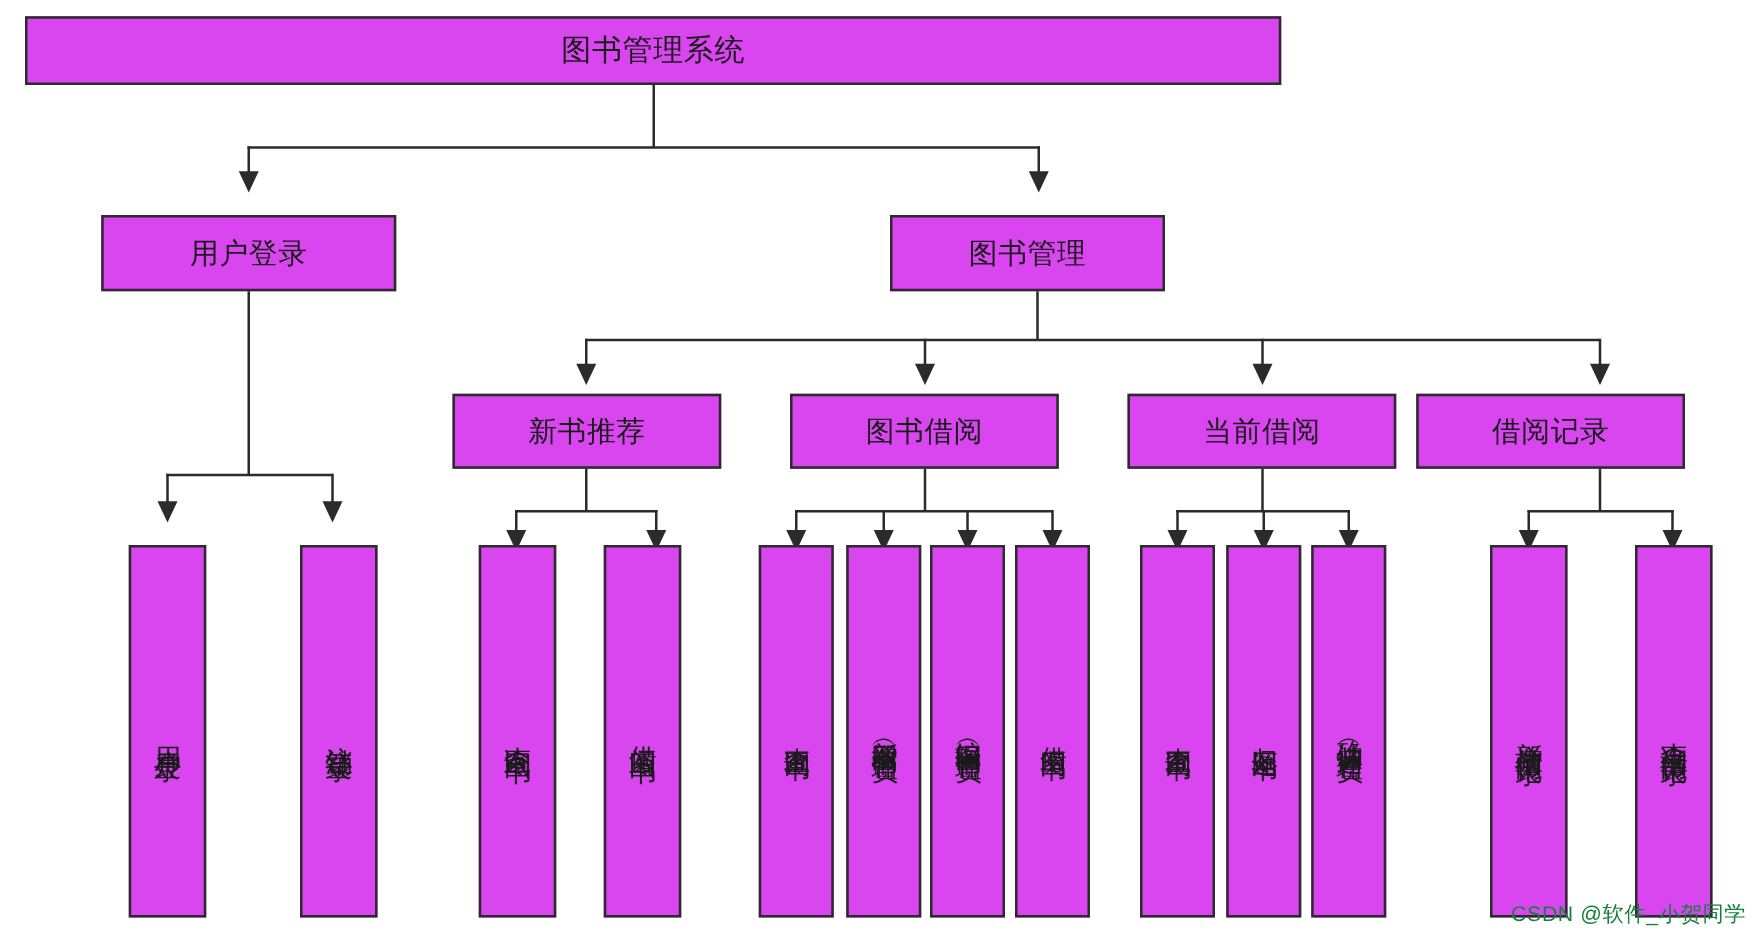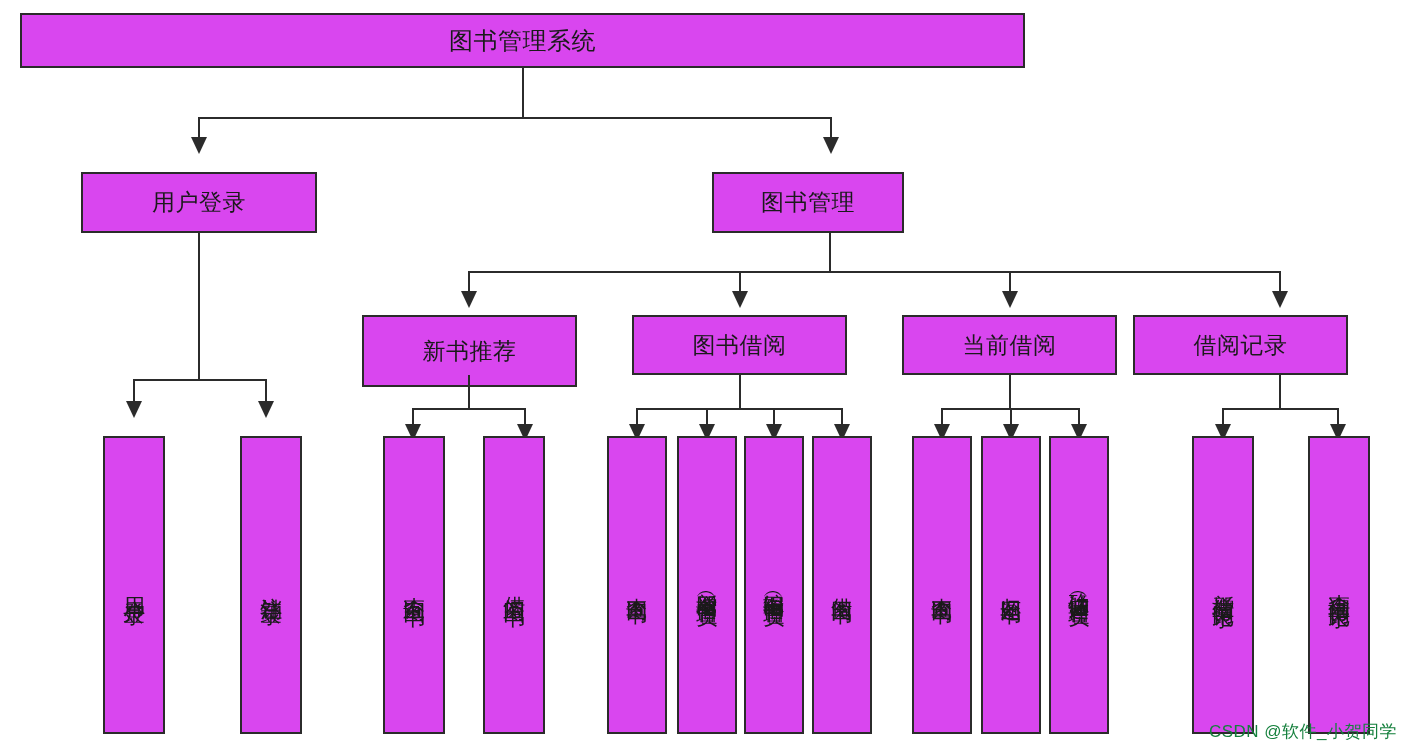--- a/index.html
+++ b/index.html
@@ -102,21 +102,21 @@
   <div class="conn h" style="left:198px; top:117px; width:634px; height:2px;"></div>
   <div class="conn v" style="left:198px; top:117px; width:2px; height:22px;"></div>
   <div class="arrow" style="left:191px; top:137px;"></div>
   <div class="conn v" style="left:830px; top:117px; width:2px; height:22px;"></div>
   <div class="arrow" style="left:823px; top:137px;"></div>
 
   <div class="node horiz" style="left:81px; top:172px; width:236px; height:61px;">
     <span class="node-label">用户登录</span>
   </div>
 
-  <div class="node horiz" style="left:712px; top:172px; width:192px; height:61px;">
+  <div class="node horiz" style="left:712px; top:172px; width:220px; height:61px;">
     <span class="node-label">图书管理</span>
   </div>
 
   <div class="conn v" style="left:198px; top:233px; width:2px; height:147px;"></div>
   <div class="conn h" style="left:133px; top:379px; width:133px; height:2px;"></div>
   <div class="conn v" style="left:133px; top:379px; width:2px; height:24px;"></div>
   <div class="arrow" style="left:126px; top:401px;"></div>
   <div class="conn v" style="left:265px; top:379px; width:2px; height:24px;"></div>
   <div class="arrow" style="left:258px; top:401px;"></div>
 
@@ -124,21 +124,21 @@
   <div class="conn h" style="left:468px; top:271px; width:812px; height:2px;"></div>
   <div class="conn v" style="left:468px; top:271px; width:2px; height:22px;"></div>
   <div class="arrow" style="left:461px; top:291px;"></div>
   <div class="conn v" style="left:739px; top:271px; width:2px; height:22px;"></div>
   <div class="arrow" style="left:732px; top:291px;"></div>
   <div class="conn v" style="left:1009px; top:271px; width:2px; height:22px;"></div>
   <div class="arrow" style="left:1002px; top:291px;"></div>
   <div class="conn v" style="left:1279px; top:271px; width:2px; height:22px;"></div>
   <div class="arrow" style="left:1272px; top:291px;"></div>
 
-  <div class="node horiz" style="left:362px; top:315px; width:215px; height:72px;">
+  <div class="node horiz" style="left:362px; top:315px; width:215px; height:60px;">
     <span class="node-label">新书推荐</span>
   </div>
   <div class="node horiz" style="left:902px; top:315px; width:215px; height:60px;">
     <span class="node-label">当前借阅</span>
   </div>
   <div class="node horiz" style="left:632px; top:315px; width:215px; height:60px;">
     <span class="node-label">图书借阅</span>
   </div>
   <div class="node horiz" style="left:1133px; top:315px; width:215px; height:60px;">
     <span class="node-label">借阅记录</span>

